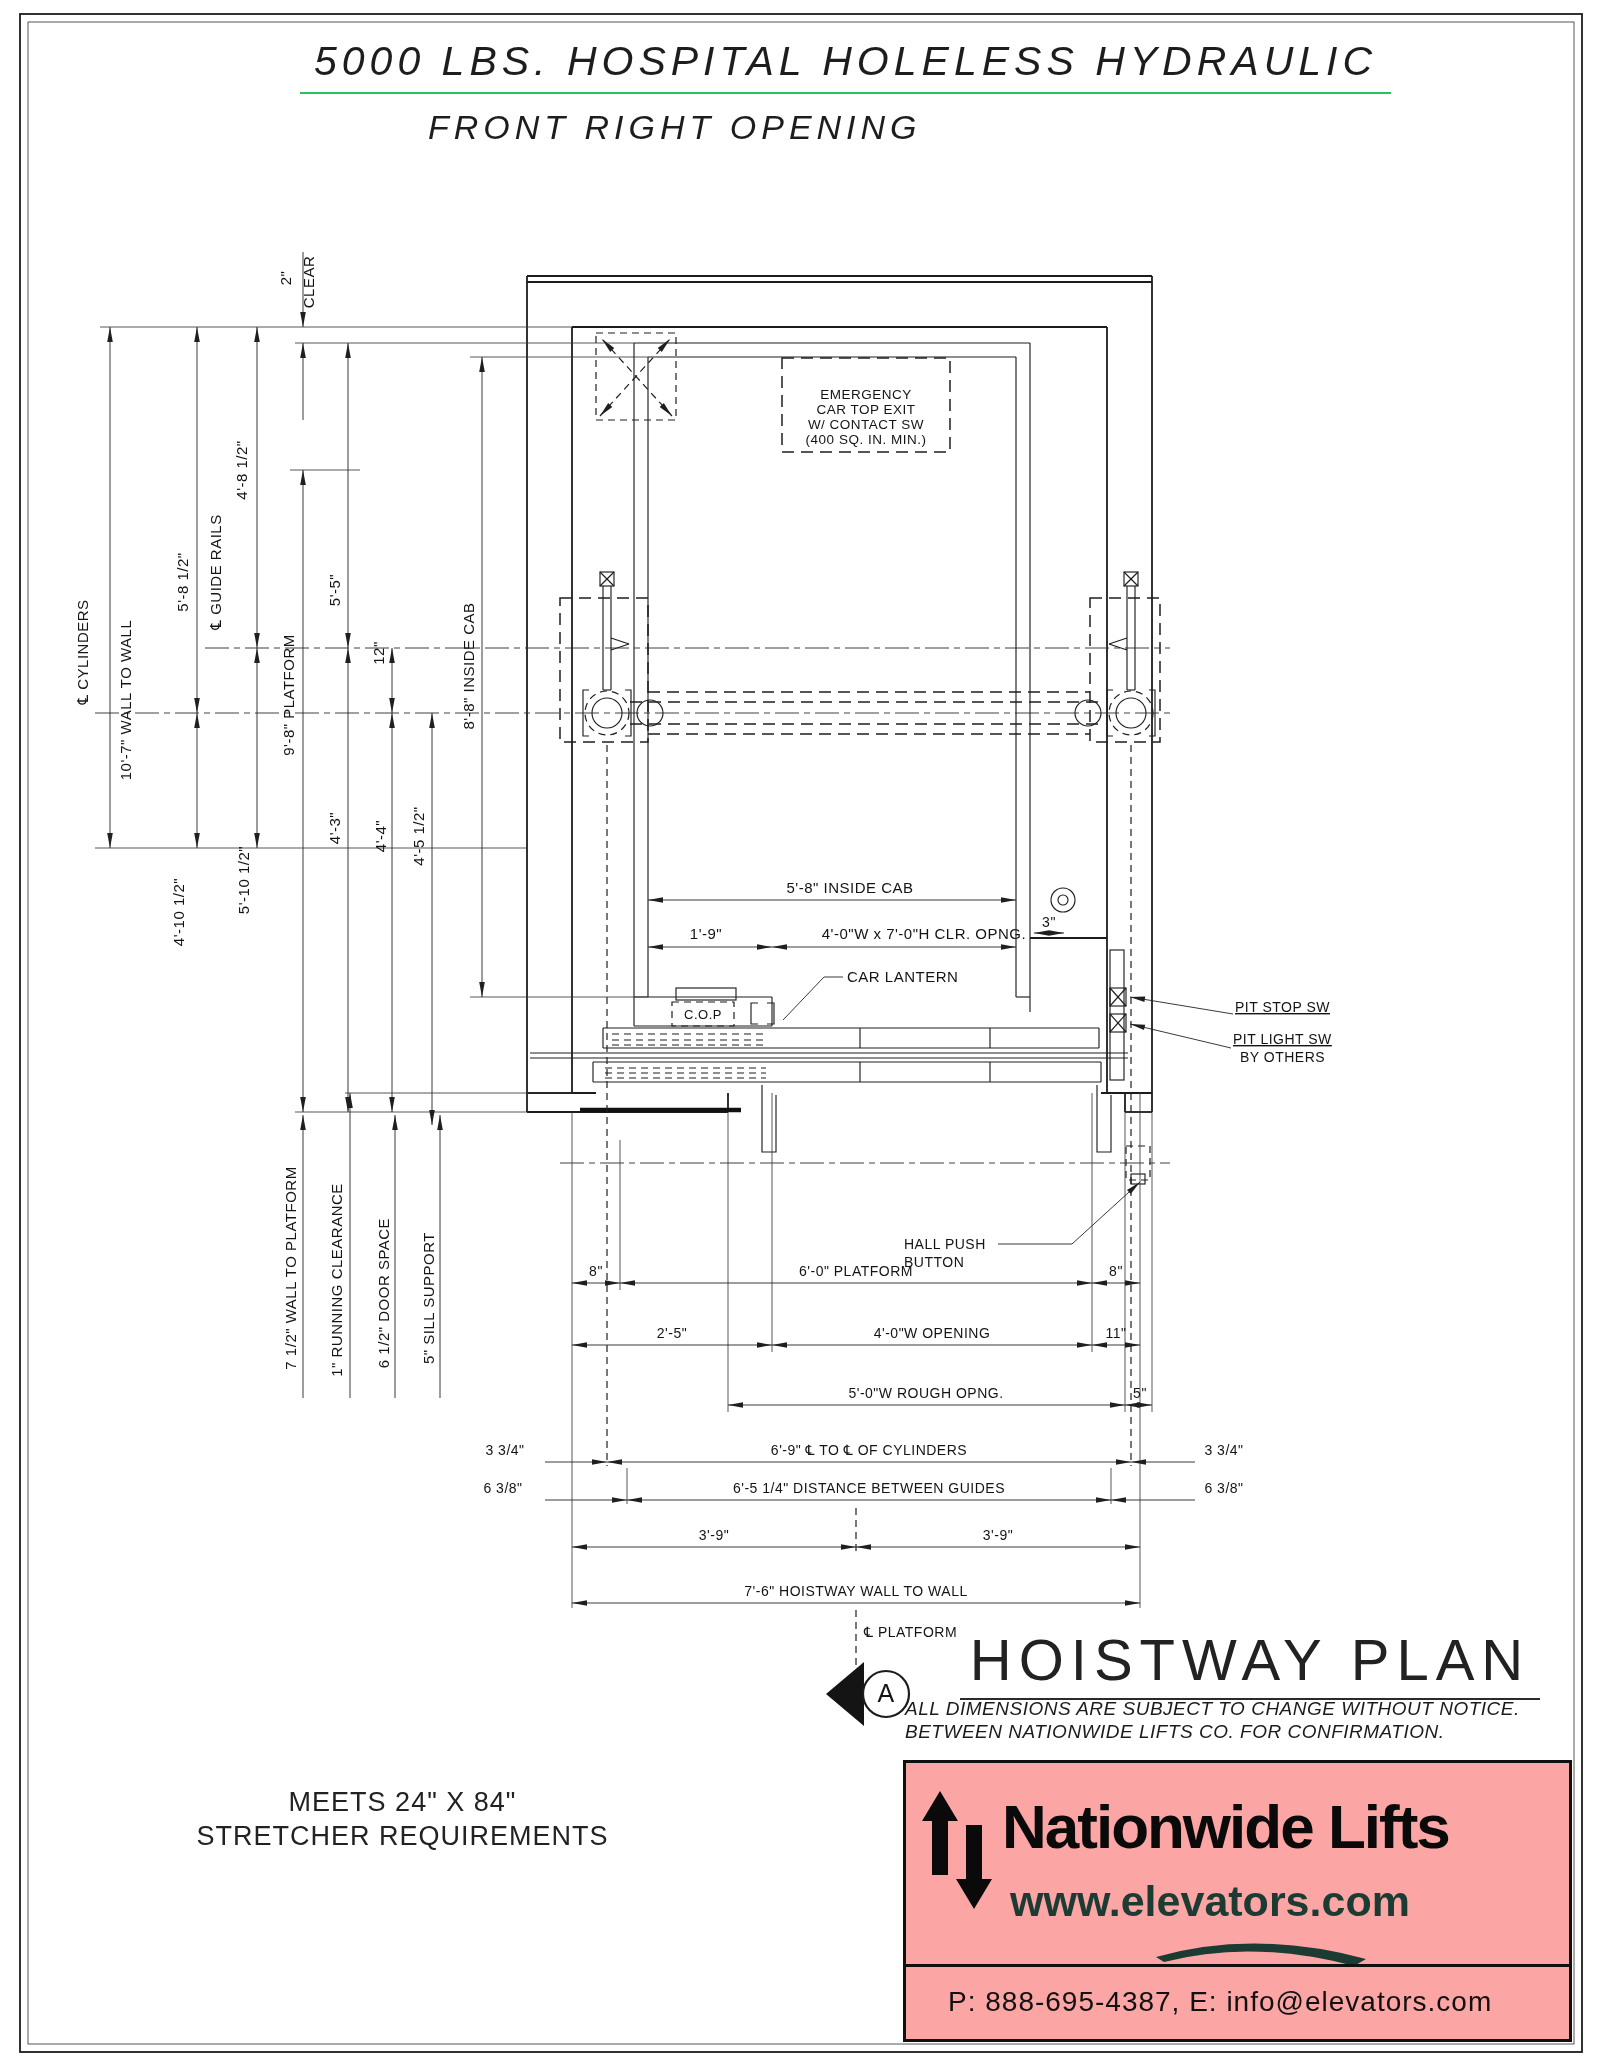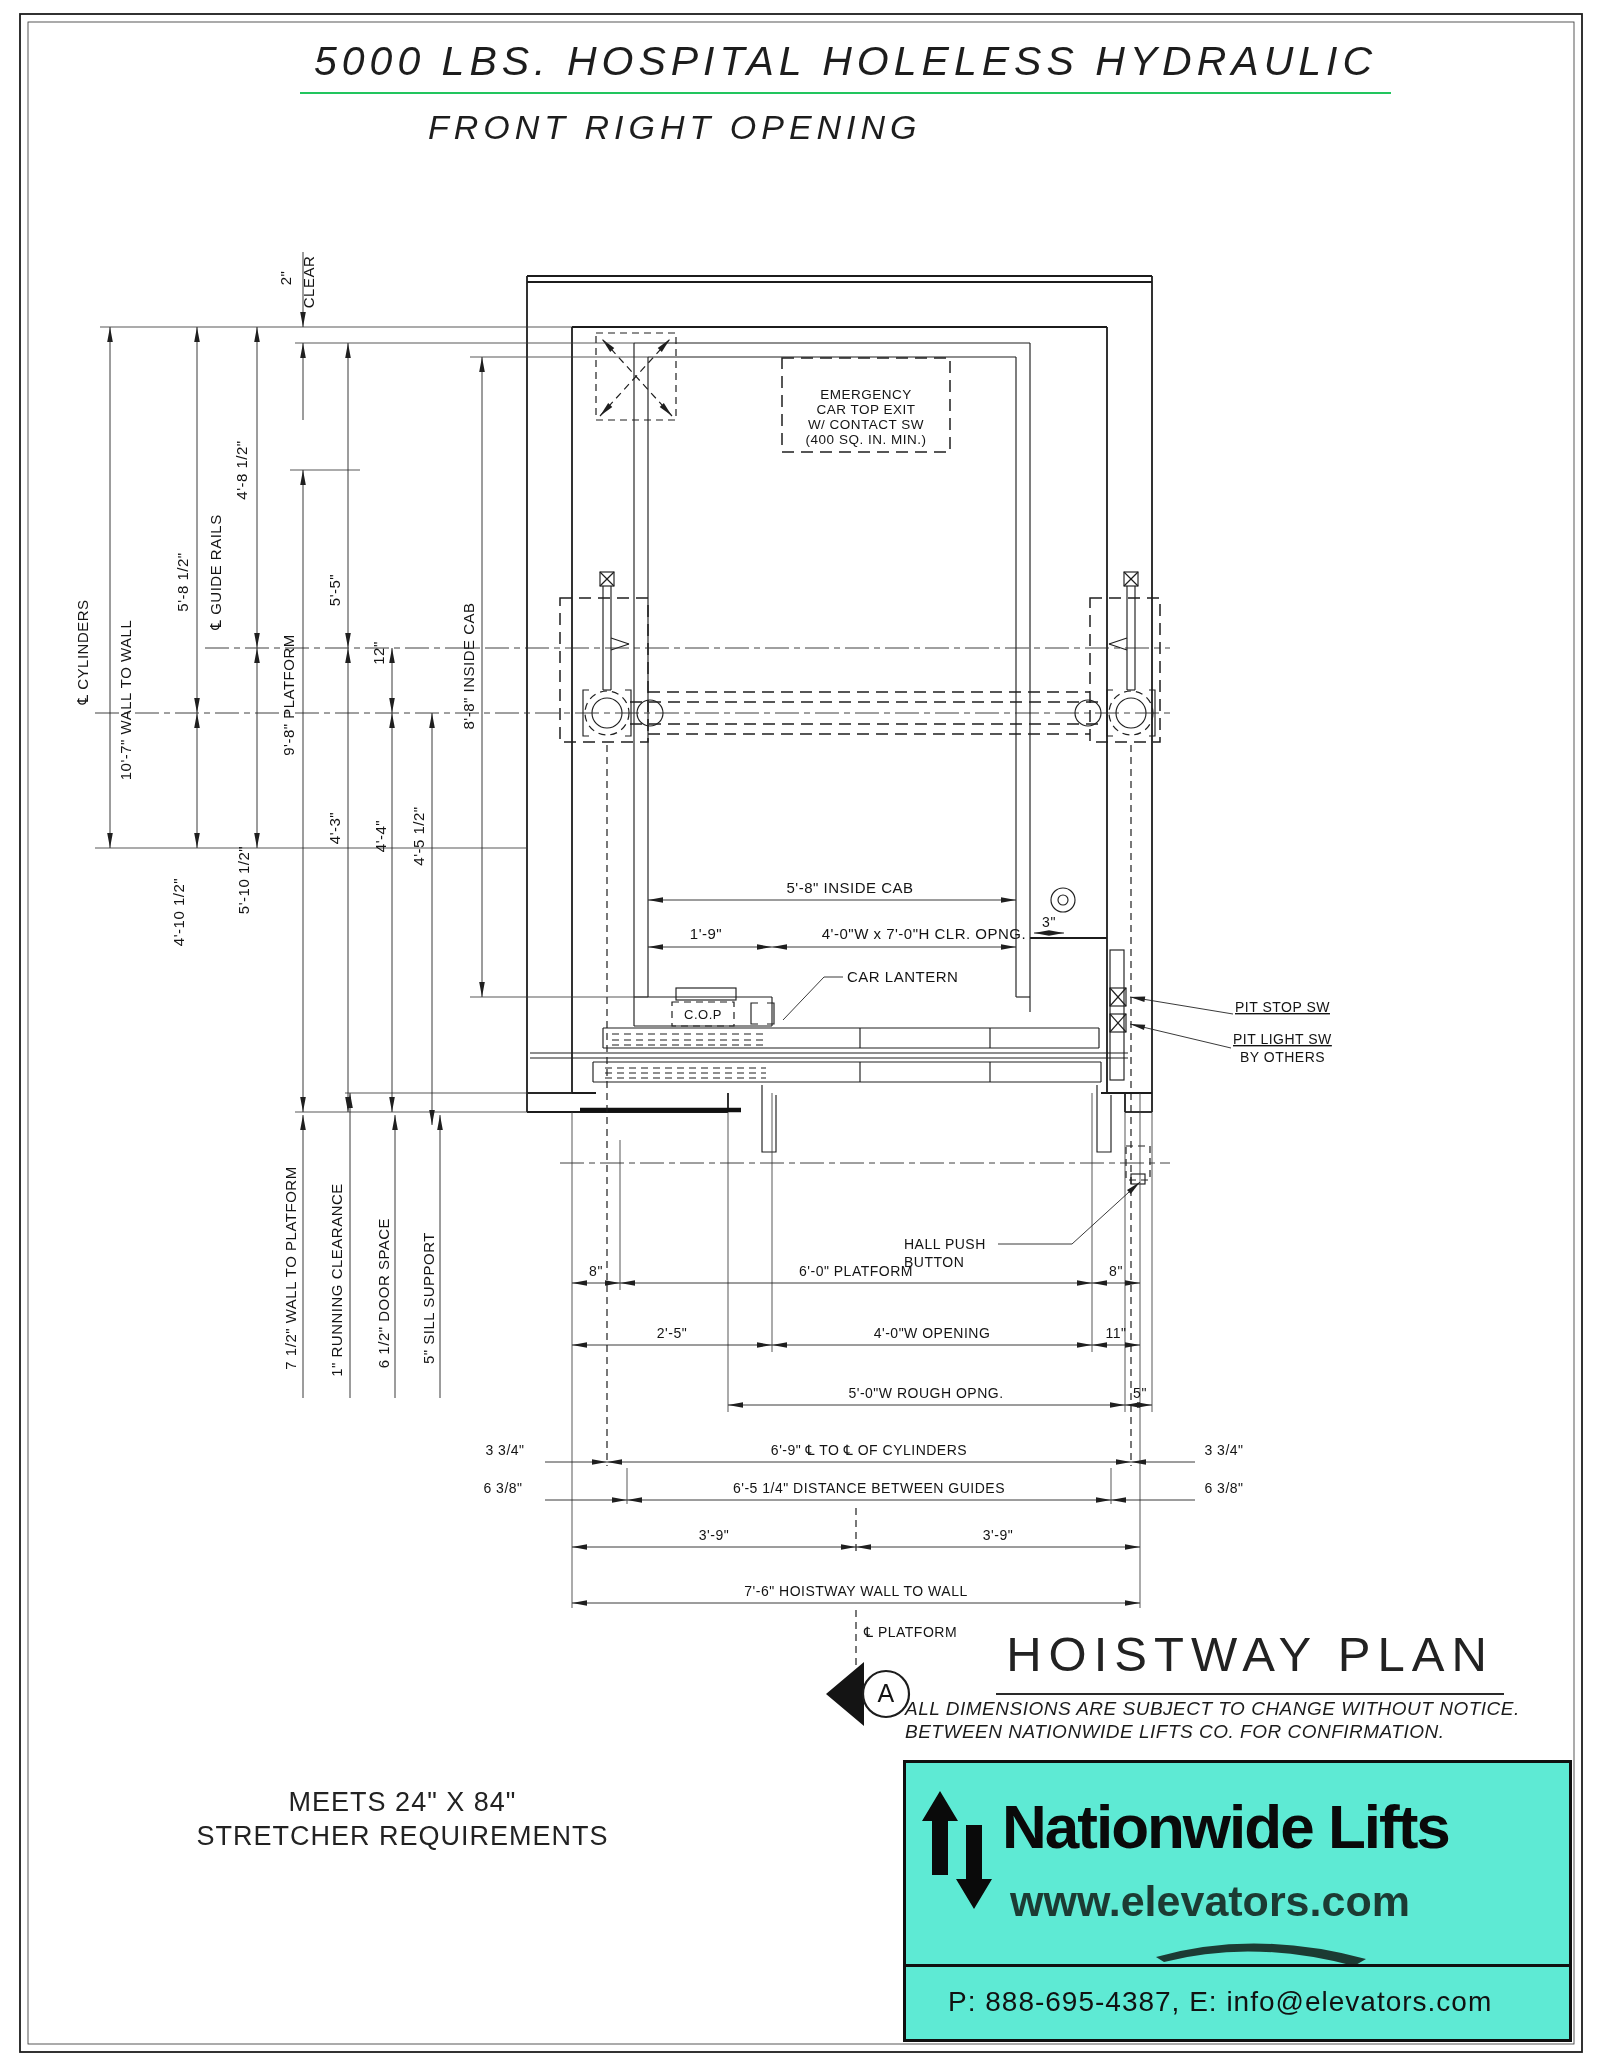--- a/index.html
+++ b/index.html
@@ -11,29 +11,29 @@
   svg { position:absolute; left:0; top:0; }
   .overlay { position:absolute; white-space:nowrap; }
   .title1-wrap { left:300px; top:38px; width:1000px; text-align:center; }
   .title1 {
     display:inline-block; font-size:41px; font-style:italic; letter-spacing:5px;
     border-bottom:2px solid #22c55e; padding:0 14px 7px 14px; color:#1d1d1d;
   }
   .title2 { left:428px; top:108px; font-size:34px; font-style:italic; letter-spacing:5px; color:#1d1d1d; }
   .plan-wrap { left:930px; top:1626px; width:640px; text-align:center; }
   .plan-title {
-    display:inline-block; font-size:49px; letter-spacing:7px;
-    border-bottom:2px solid #2a2a2a; padding:0 10px 11px 10px; color:#222;
+    display:inline-block; font-size:58px; letter-spacing:7px;
+    border-bottom:2px solid #2a2a2a; padding:0 10px 5px 10px; color:#222;
   }
   .notes { left:905px; top:1697px; width:650px; text-align:left;
     font-style:italic; font-size:19px; line-height:23px; letter-spacing:0.5px; color:#1b1b1b; }
   .stretcher { left:155px; top:1785px; width:495px; text-align:center;
     font-size:27px; line-height:34px; letter-spacing:1px; color:#222; }
   .logo-box { left:903px; top:1760px; width:669px; height:282px;
-    border:3px solid #101010; box-sizing:border-box; background:#5eead4; position:absolute; }
+    border:3px solid #101010; box-sizing:border-box; background:#fca5a5; position:absolute; }
   .brand { position:absolute; left:96px; top:28px; font-size:62px; font-weight:700;
     letter-spacing:-2px; color:#0a0a0a; }
   .website { position:absolute; left:104px; top:114px; font-size:43px; font-weight:700;
     letter-spacing:0px; color:#1c3b33; }
   .logo-icon { position:absolute; left:16px; top:26px; }
   .swoosh { position:absolute; left:248px; top:172px; }
   .phone-bar { position:absolute; left:0; right:0; bottom:0; height:72px;
     border-top:3px solid #101010; line-height:70px; padding-left:42px;
     font-size:28px; letter-spacing:1px; color:#111; }
 </style>

